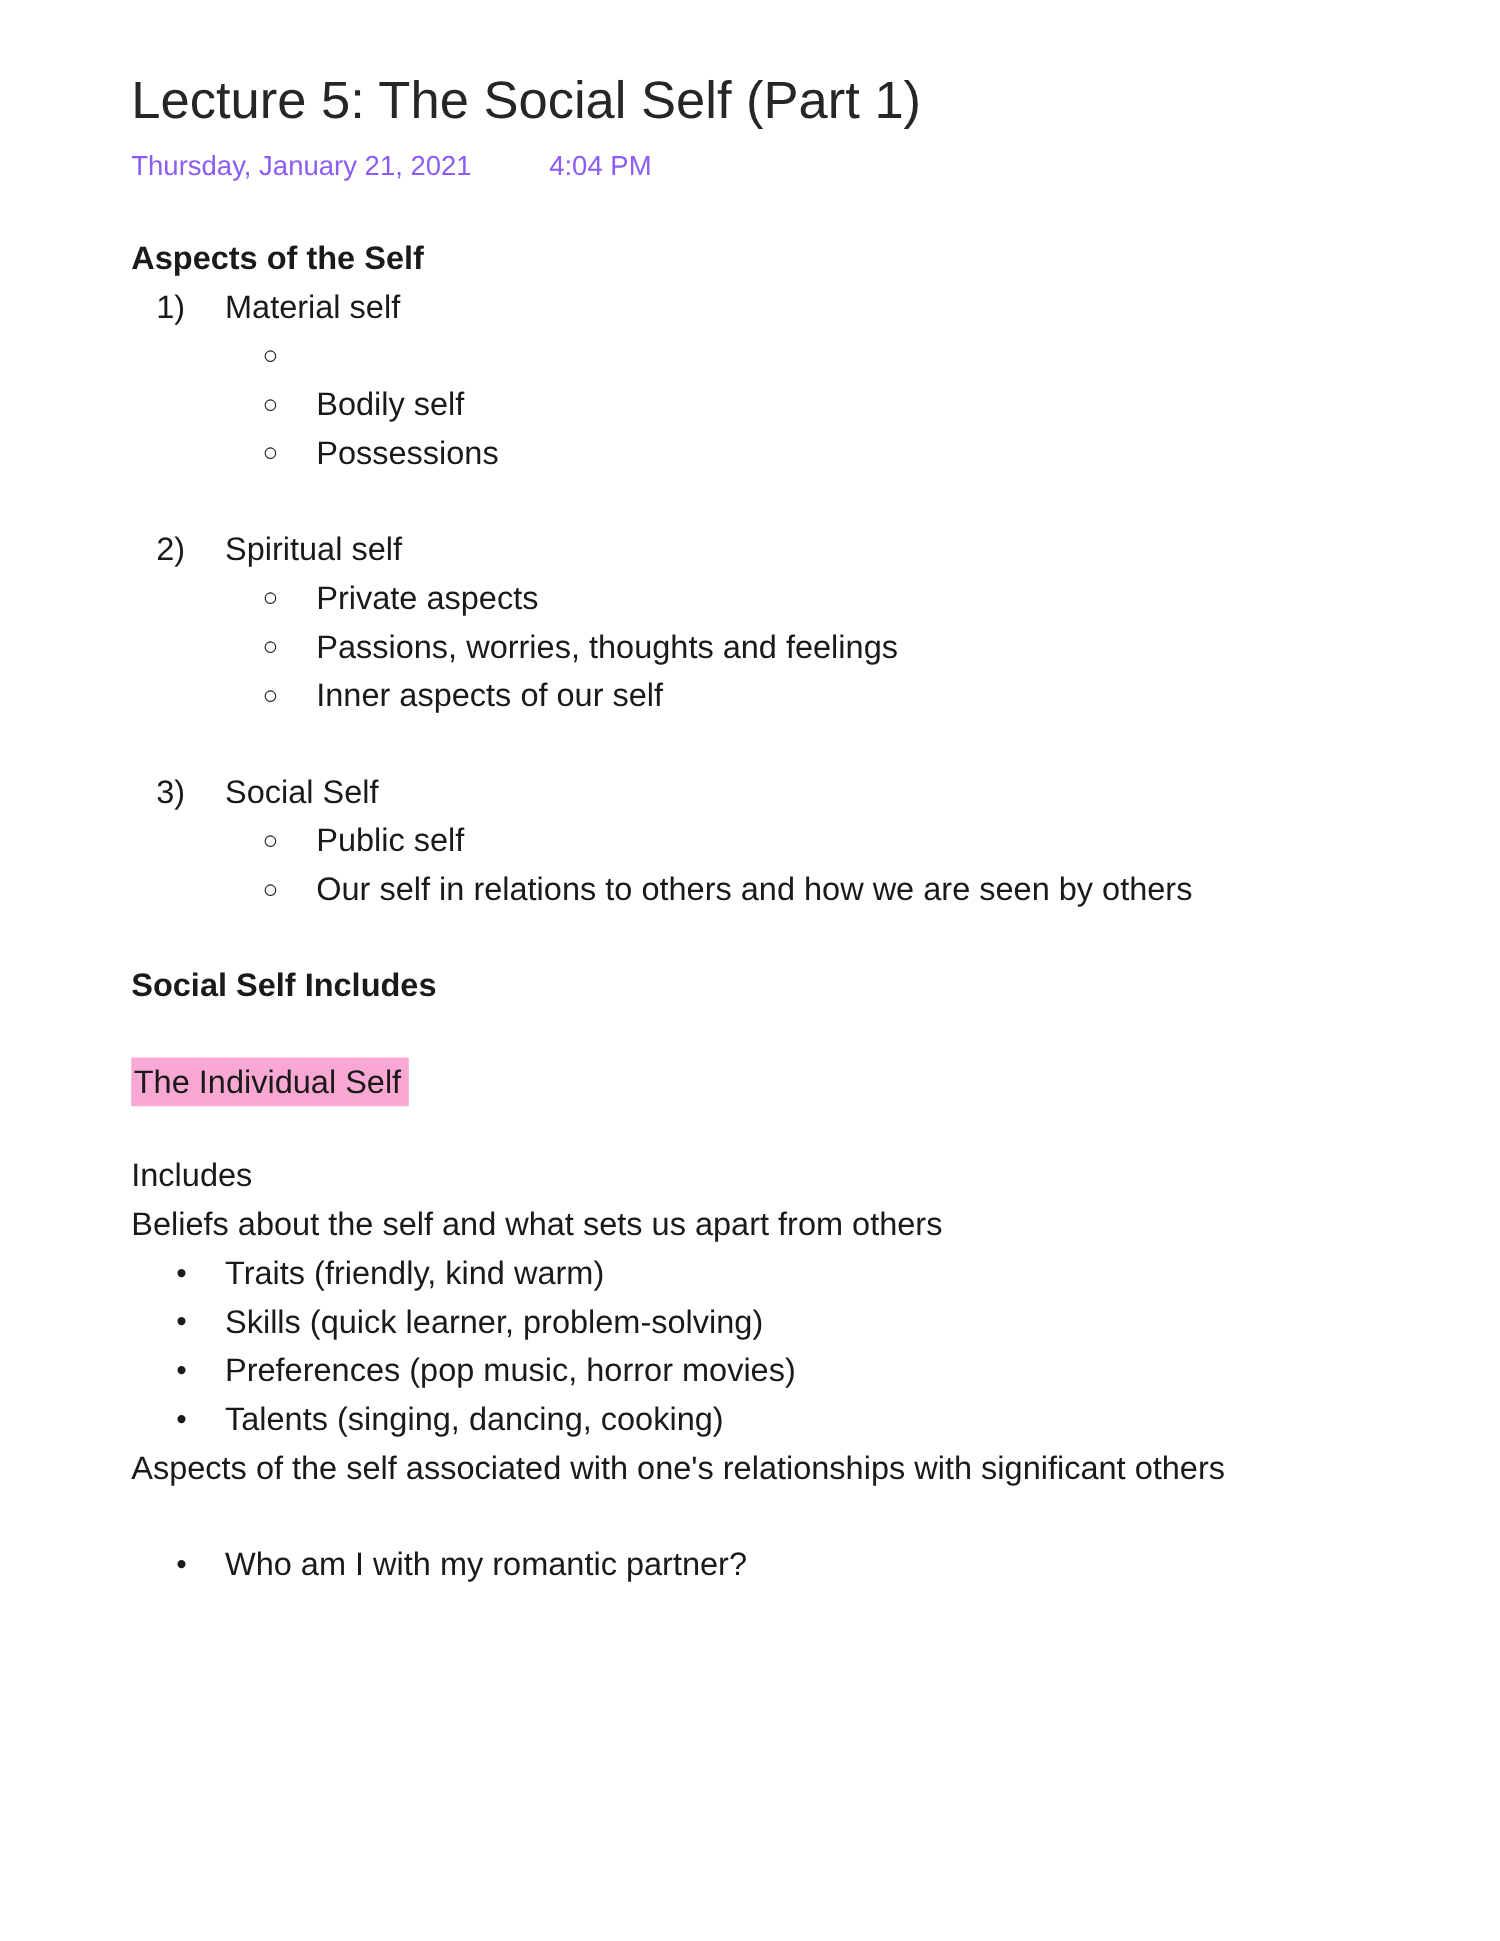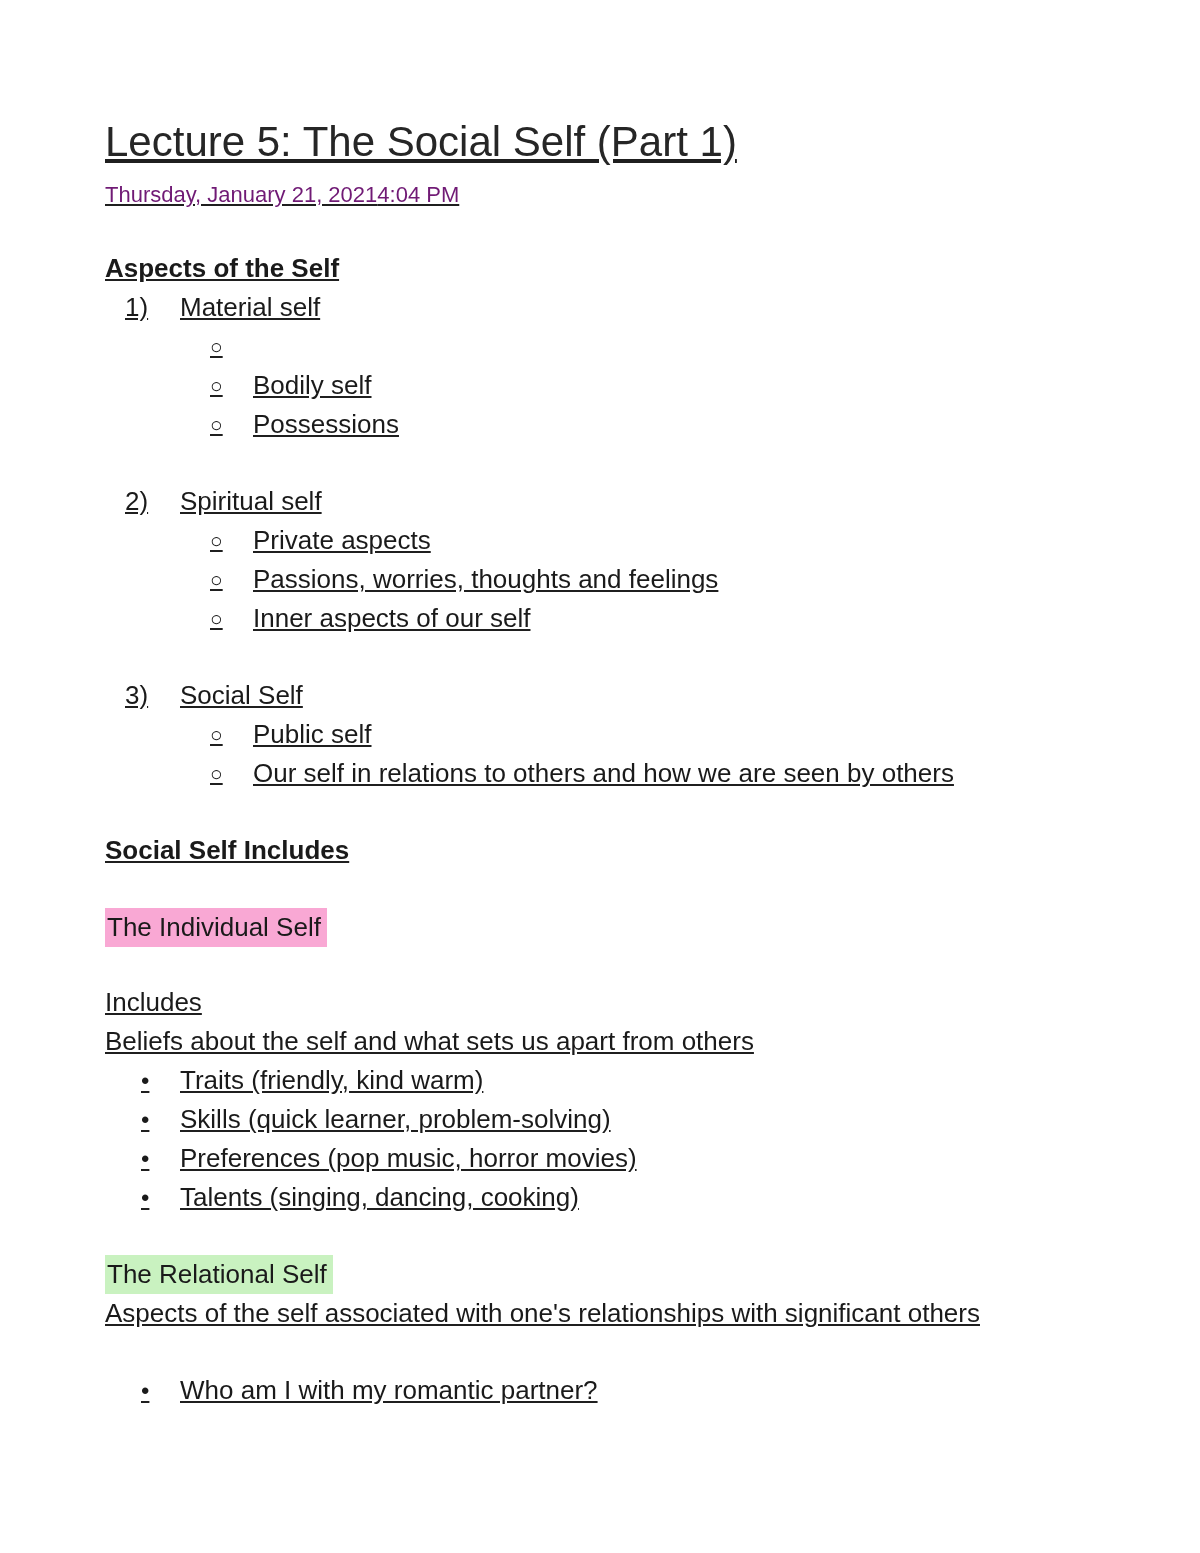--- a/index.html
+++ b/index.html
@@ -7,38 +7,37 @@
   body {
     width: 1200px;
     min-height: 1553px;
     font-family: "Liberation Sans", sans-serif;
     color: #1f1f1f;
     overflow: hidden;
   }
   .page {
     width: 1200px;
     min-height: 1553px;
-    padding: 118px 90px 40px 105px;
+    padding: 56px 90px 40px 105px;
     background: #ffffff;
-    text-decoration: underline;
   }
   .doc-title {
     font-size: 42px;
     font-weight: 400;
     color: #262626;
     line-height: 1.15;
   }
   .dateline {
     margin-top: 16px;
     font-size: 22px;
-    color: #701a75;
+    color: #8b5cf6;
     display: flex;
     align-items: baseline;
   }
-  .dateline .time { }
+  .dateline .time { margin-left: 62px; }
 
   .content {
     margin-top: 41px;
     font-size: 26px;
     line-height: 39px;
     color: #1a1a1a;
   }
   .line { min-height: 39px; }
   .h2 { font-weight: 700; }
 
@@ -153,23 +152,20 @@
     </div>
     <div class="line bullet-item">
       <span class="dot">•</span>
       <span>Preferences (pop music, horror movies)</span>
     </div>
     <div class="line bullet-item">
       <span class="dot">•</span>
       <span>Talents (singing, dancing, cooking)</span>
     </div>
 
-    <div class="line gap">
-      <span class="hl" style="background-color: rgb(201, 242, 192);">The Relational Self</span>
-    </div>
     <div class="line">Aspects of the self associated with one's relationships with significant others</div>
 
     <div class="line bullet-item gap">
       <span class="dot">•</span>
       <span>Who am I with my romantic partner?</span>
     </div>
 
   </div>
 </div>
 

